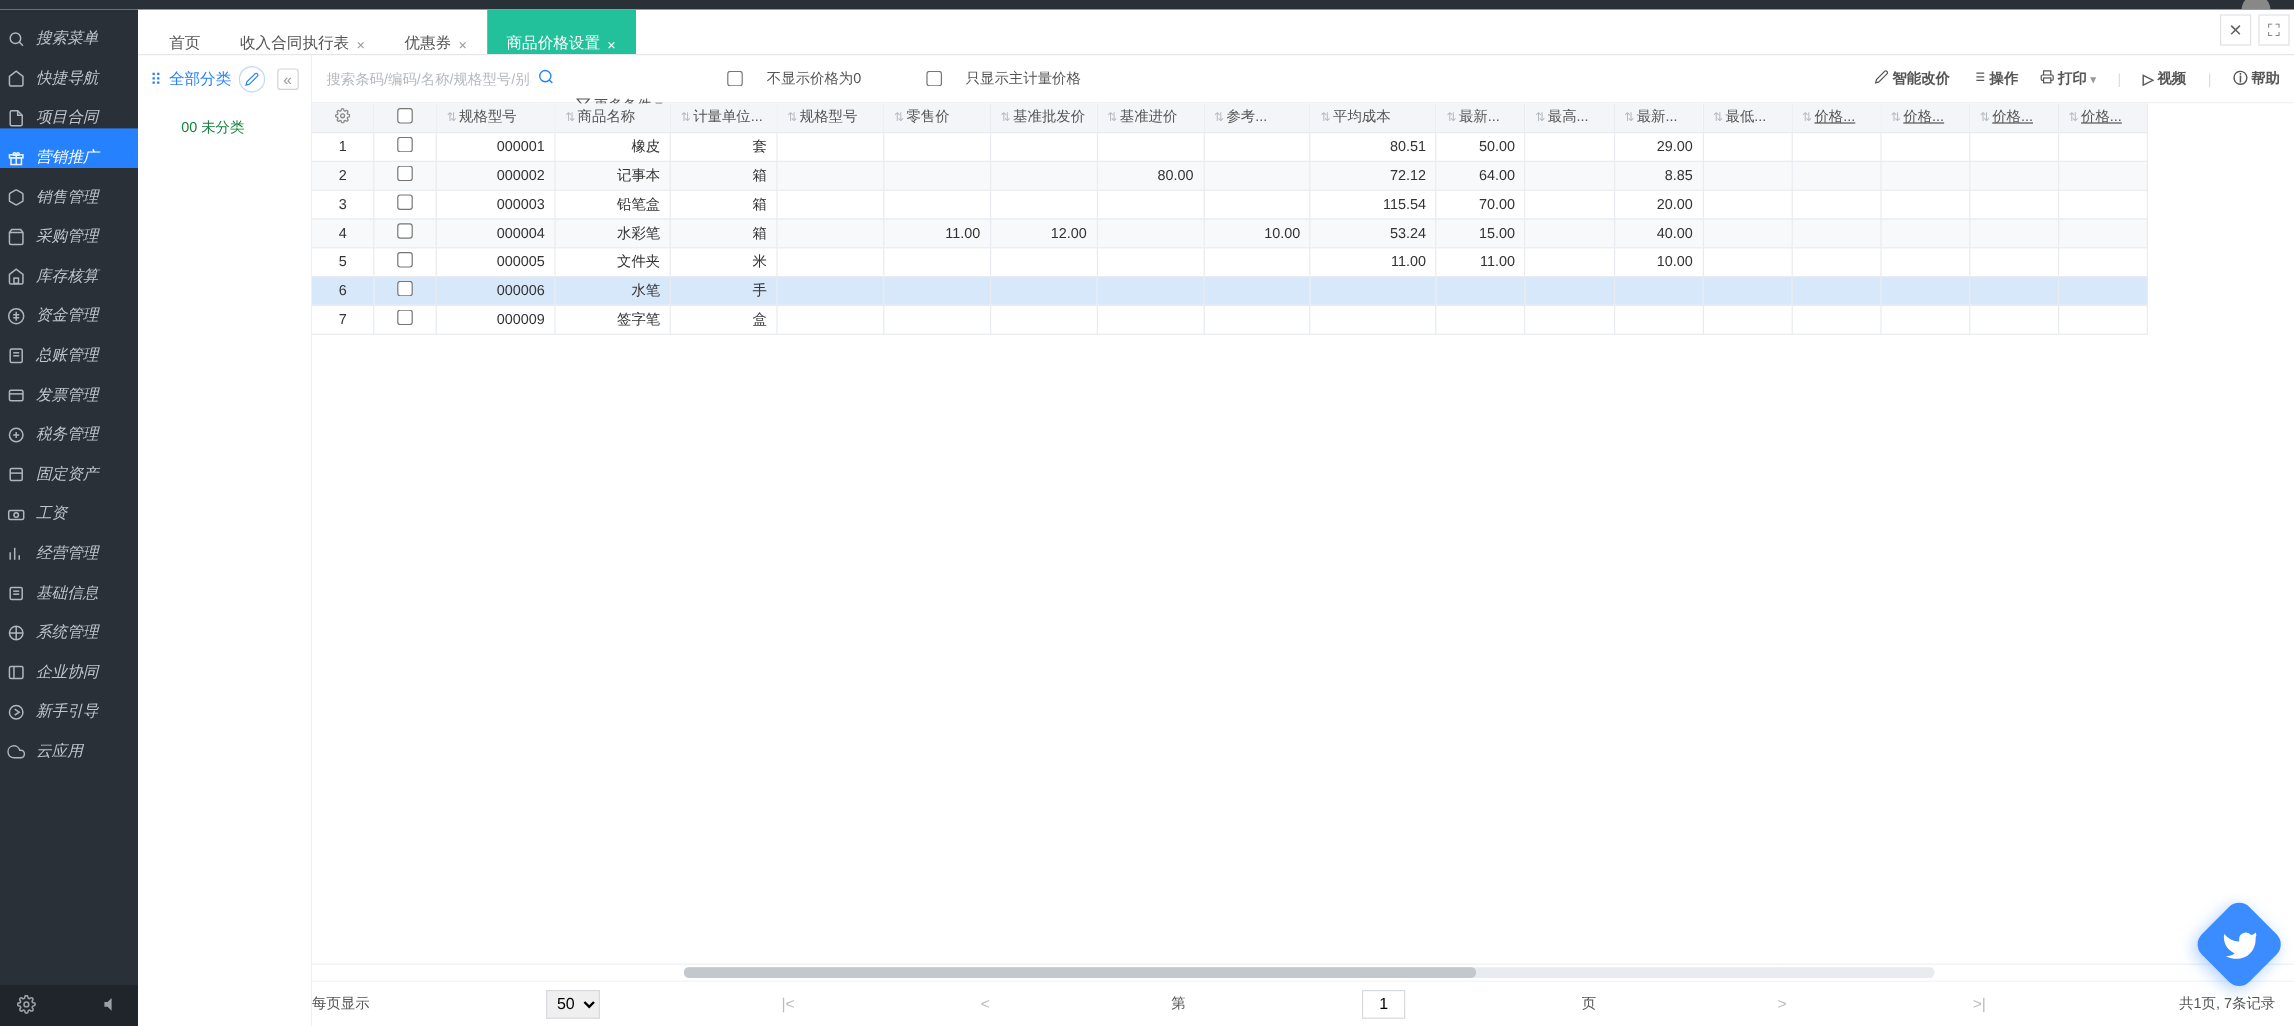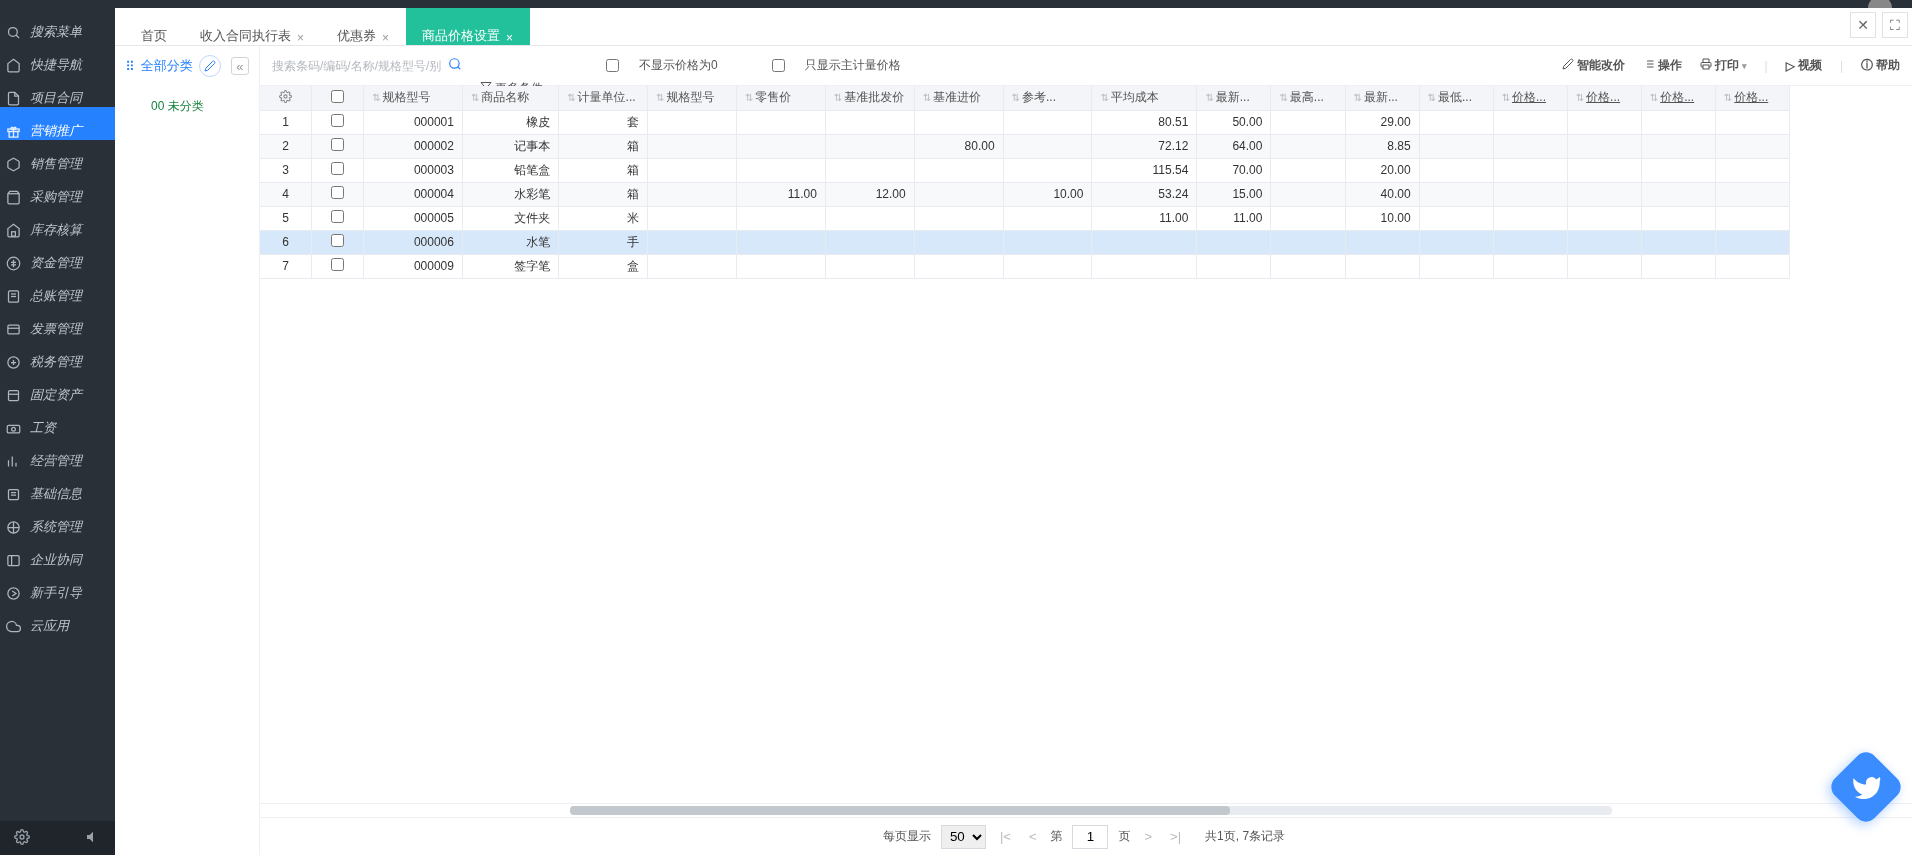--- a/index.html
+++ b/index.html
@@ -75,21 +75,21 @@
 .col-phigh { width: 60px; }
 .col-plat { width: 60px; }
 .col-plow { width: 60px; }
 .col-p { width: 60px; text-decoration: underline; }
 
 .hscroll { height: 14px; background: #fff; position: relative; border-top: 1px solid #eef0f3; }
 .hscroll .track { position: absolute; left: 310px; right: 300px; top: 2px; height: 9px; background: #e8ebef; border-radius: 4px; }
 .hscroll .thumb { position: absolute; left: 310px; width: 660px; top: 2px; height: 9px; background: #c3c8cf; border-radius: 4px; cursor: pointer; }
 
 
-.pager { height: 38px; display: flex; align-items: center; justify-content: center; padding-right: 4px; gap: 10px; font-size: 12px; color: #555; border-top: 1px solid #eef0f3; }
+.pager { height: 38px; display: flex; align-items: center; justify-content: space-between; padding-right: 16px; gap: 10px; font-size: 12px; color: #555; border-top: 1px solid #eef0f3; }
 .pager select { height: 24px; border: 1px solid #d6d9de; padding: 0 4px; }
 .pager .pbtn { color: #bbb; cursor: pointer; padding: 0 4px; font-size: 13px; }
 .pager input.pagein { width: 36px; height: 24px; border: 1px solid #d6d9de; text-align: center; }
 
 
 .float-bird { position: absolute; right: 18px; bottom: 40px; width: 56px; height: 56px; background: #3b8cff; border-radius: 12px; transform: rotate(45deg); display: flex; align-items: center; justify-content: center; cursor: pointer; box-shadow: 0 4px 12px rgba(59,140,255,.4); }
 .float-bird svg { transform: rotate(-45deg); }
 
 th.left { text-align: left; }
 td.left { text-align: right; }

